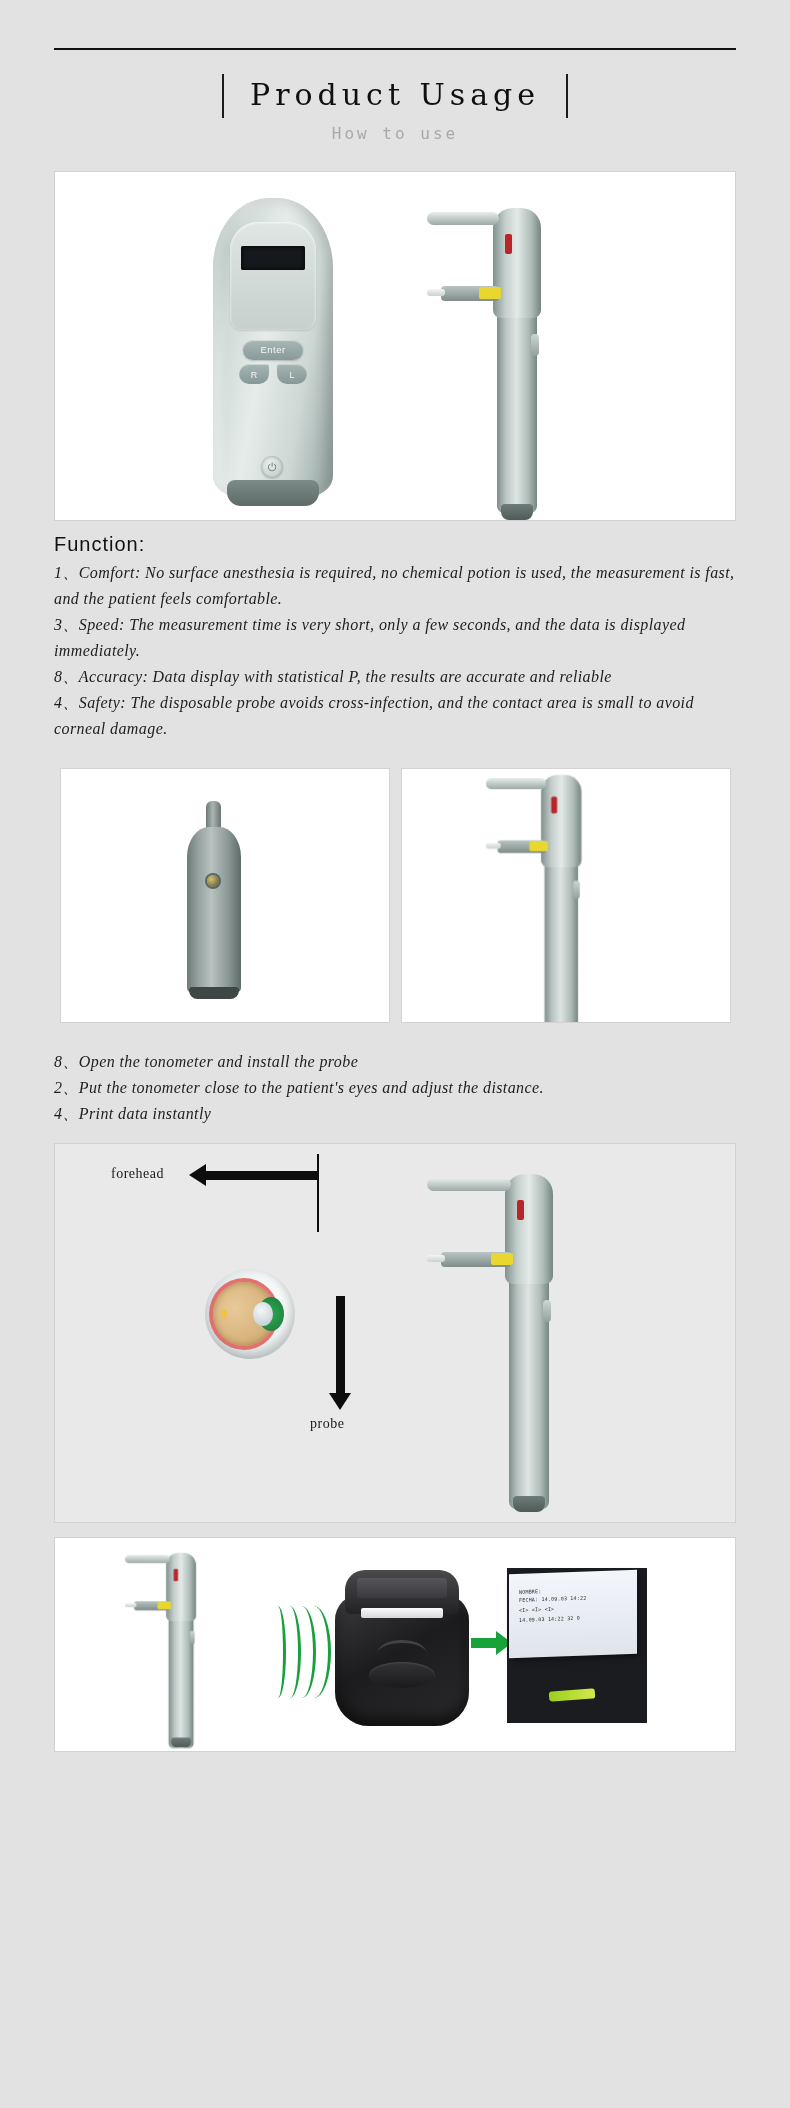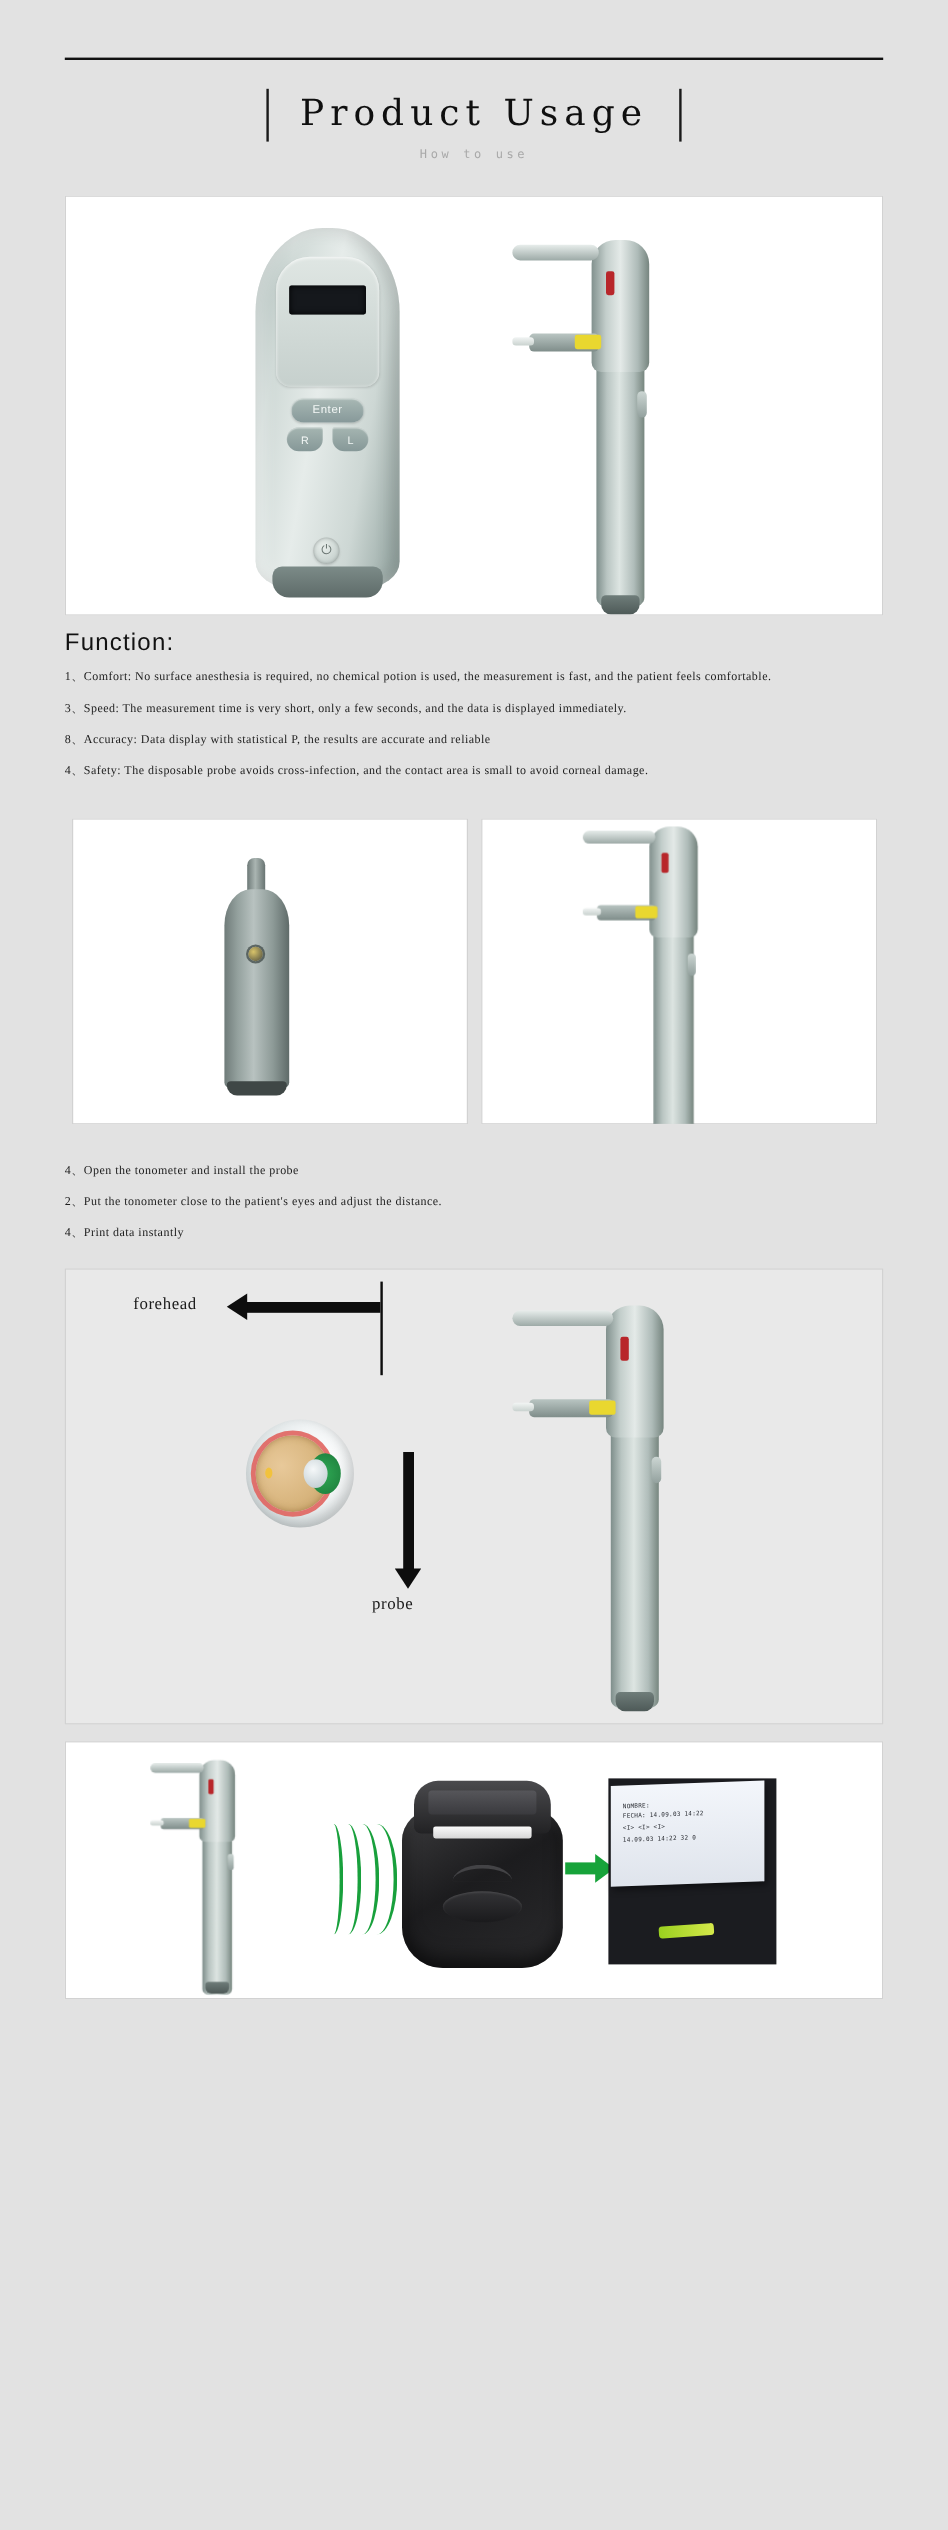--- a/index.html
+++ b/index.html
@@ -48,21 +48,21 @@
     font-family: "DejaVu Serif", "Liberation Serif", serif;
     font-size: 30px;
     letter-spacing: 5px;
     color: #0f0f0f;
     line-height: 46px;
     white-space: nowrap;
   }
   .page-subtitle {
     margin-top: 6px;
     font-family: "DejaVu Sans Mono", "Liberation Mono", monospace;
-    font-size: 10px;
+    font-size: 16px;
     letter-spacing: 3px;
     color: #a9a9a9;
     text-align: center;
   }
 
   
   .photo-card {
     background: #ffffff;
     border: 1px solid #d2d2d2;
     margin: 12px auto;
@@ -84,24 +84,25 @@
   .textblock { width: 682px; margin: 10px auto 0; }
   .section-head {
     font-family: Liberation Sans, sans-serif;
     font-size: 20px;
     color: #111;
     letter-spacing: 1px;
     margin-bottom: 4px;
   }
   .bullet {
     font-family: "Liberation Serif", "DejaVu Serif", serif;
-    font-size: 10px;
+    font-size: 16px;
     color: #1d1d1d;
     line-height: 26px;
     letter-spacing: 0.4px;
+    font-style: italic;
   }
 
   
   .stage { position: absolute; inset: 0; }
 
   
   .front-dev { position: absolute; left: 158px; top: 26px; width: 120px; height: 310px; }
   .fd-body {
     position: absolute; left: 0; top: 0; width: 120px; height: 300px;
     background: linear-gradient(100deg,#9fb0ac 0%, #cfd9d6 20%, #e6ecea 44%, #cdd7d4 72%, #8fa19d 100%);
@@ -405,21 +406,21 @@
           <div class="sd-red"></div>
           <div class="sd-btn"></div>
 
         </div>
       </div>
     </div>
 
   </div>
 
   <div class="textblock" style="margin-top:14px;">
-    <div class="bullet">4、Open the tonometer and install the probe</div>
+    <div class="bullet">8、Open the tonometer and install the probe</div>
     <div class="bullet">2、Put the tonometer close to the patient's eyes and adjust the distance.</div>
     <div class="bullet">4、Print data instantly</div>
   </div>
 
   <div class="photo-card card-diagram">
     <div class="stage">
 
       <span class="lbl" style="left:56px; top:22px;">forehead</span>
       <div class="arrow-h" style="left:150px; top:27px; width:112px;"></div>
       <div class="tick" style="left:262px; top:10px; height:78px;"></div>

